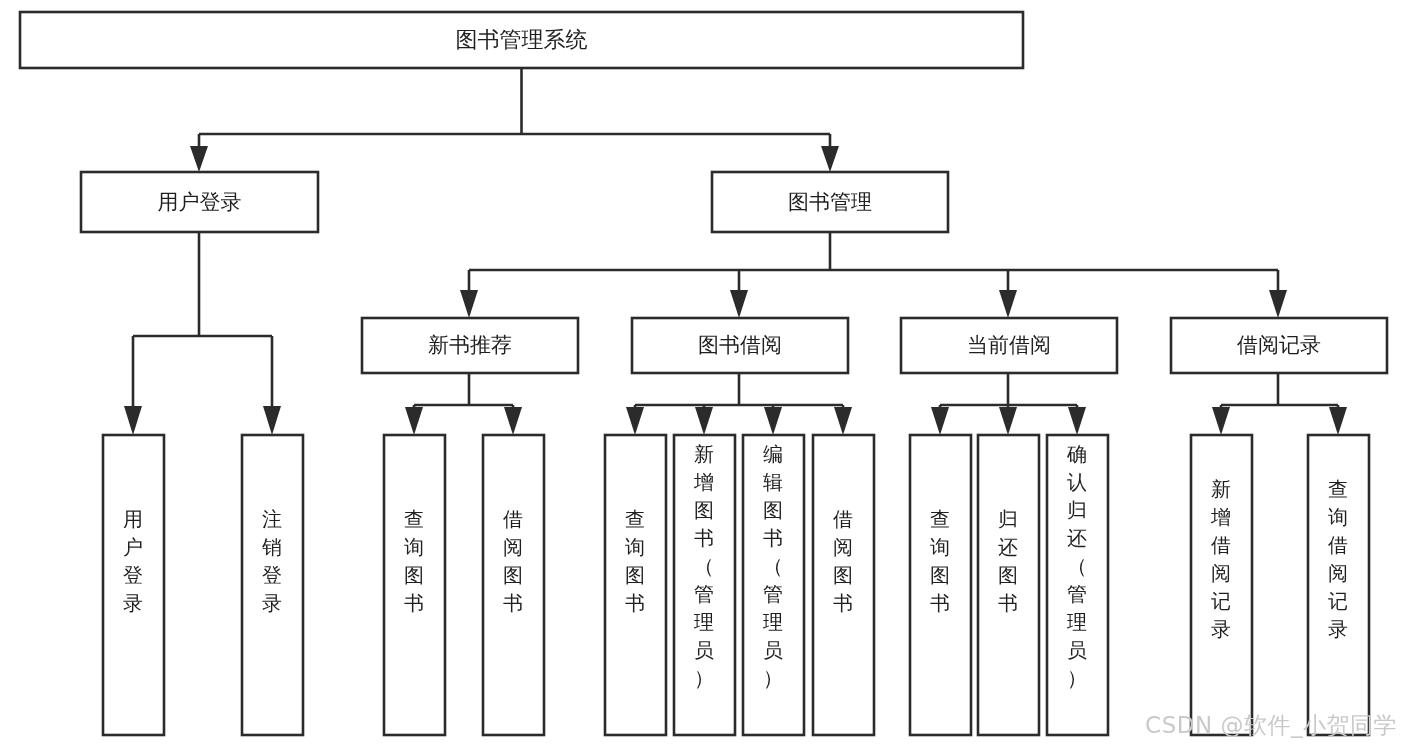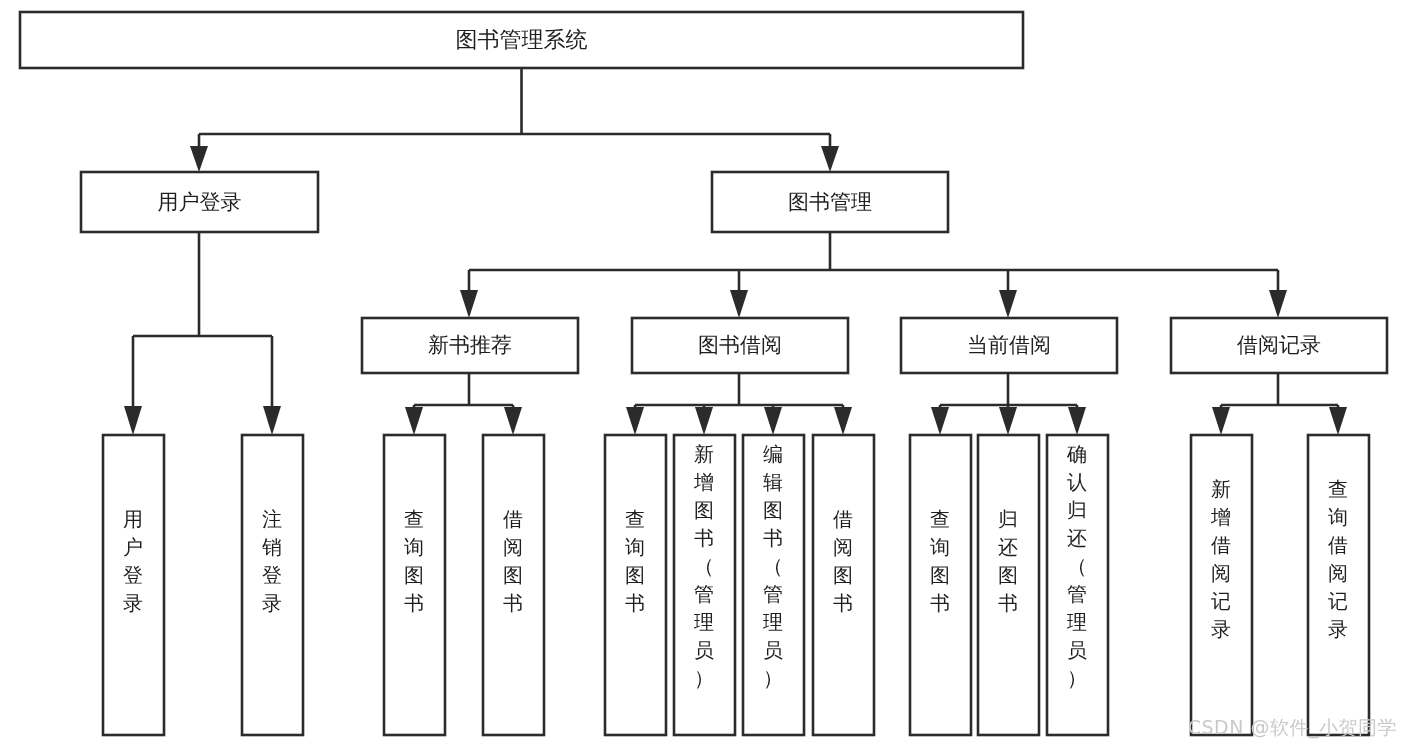--- a/index.html
+++ b/index.html
@@ -54,21 +54,21 @@
   .node-label.root-label { font-size: 22px; }
   .node-label.vertical-label {
     font-size: 20px;
     text-anchor: middle;
   }
   .watermark-text {
     position: absolute;
     right: 8px;
     bottom: 6px;
     font-family: "DejaVu Sans", "Liberation Sans", sans-serif;
-    font-size: 19px;
+    font-size: 23px;
     color: #c9c9c9;
     letter-spacing: 0.5px;
     white-space: nowrap;
     pointer-events: none;
   }
 </style>
 </head>
 <body>
 
 <div id="diagram-root">

